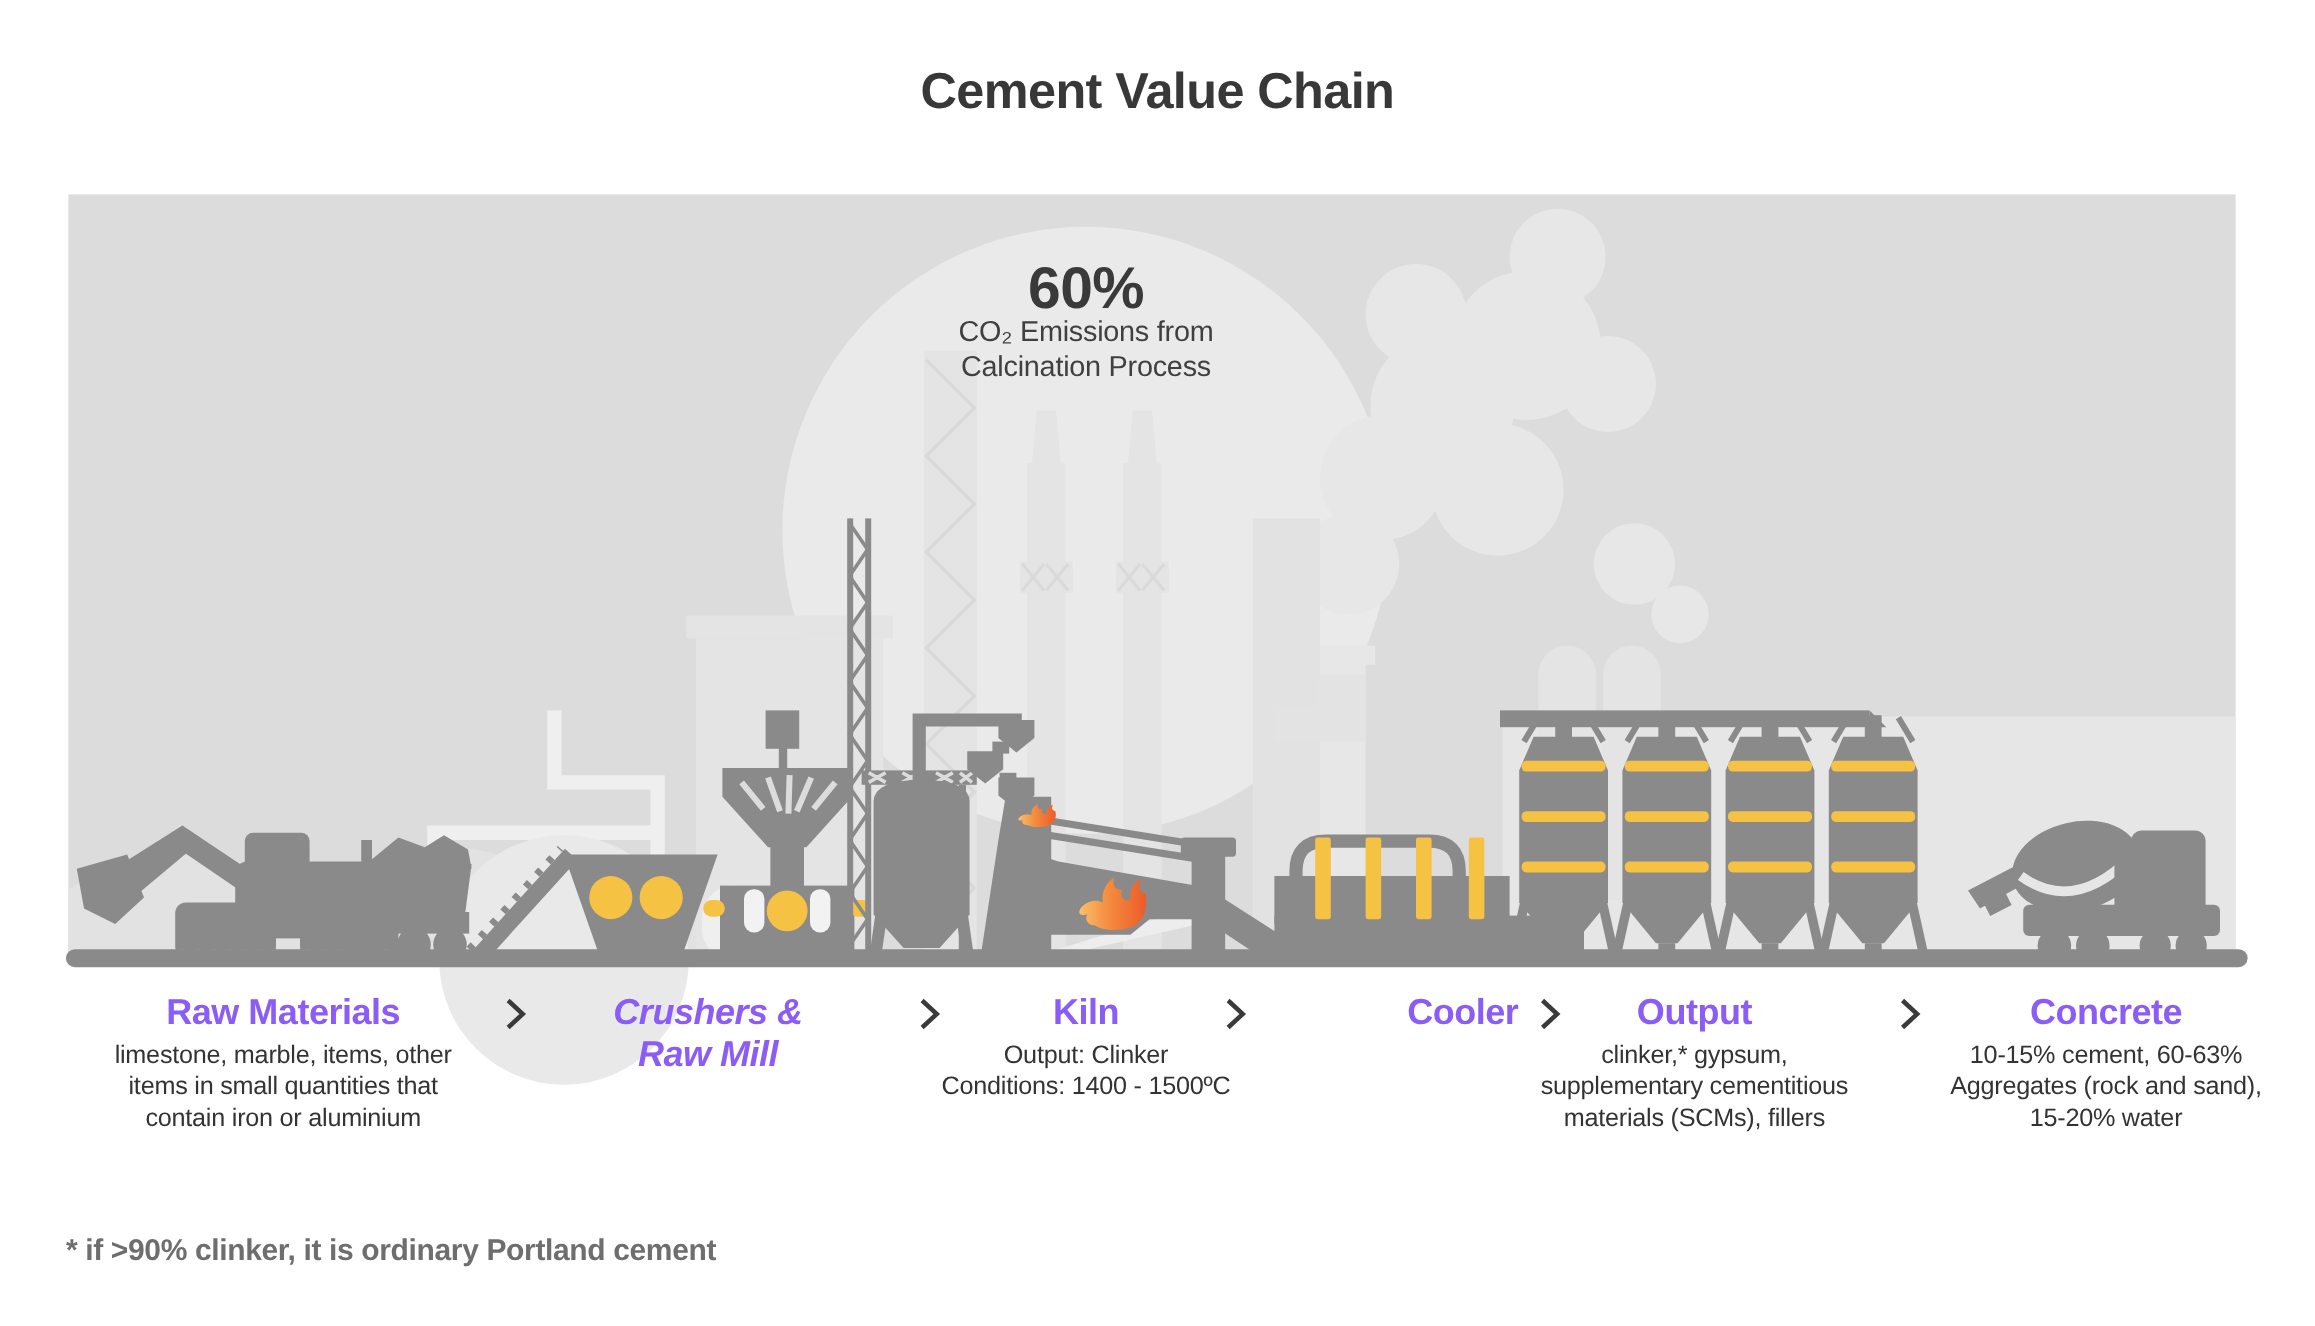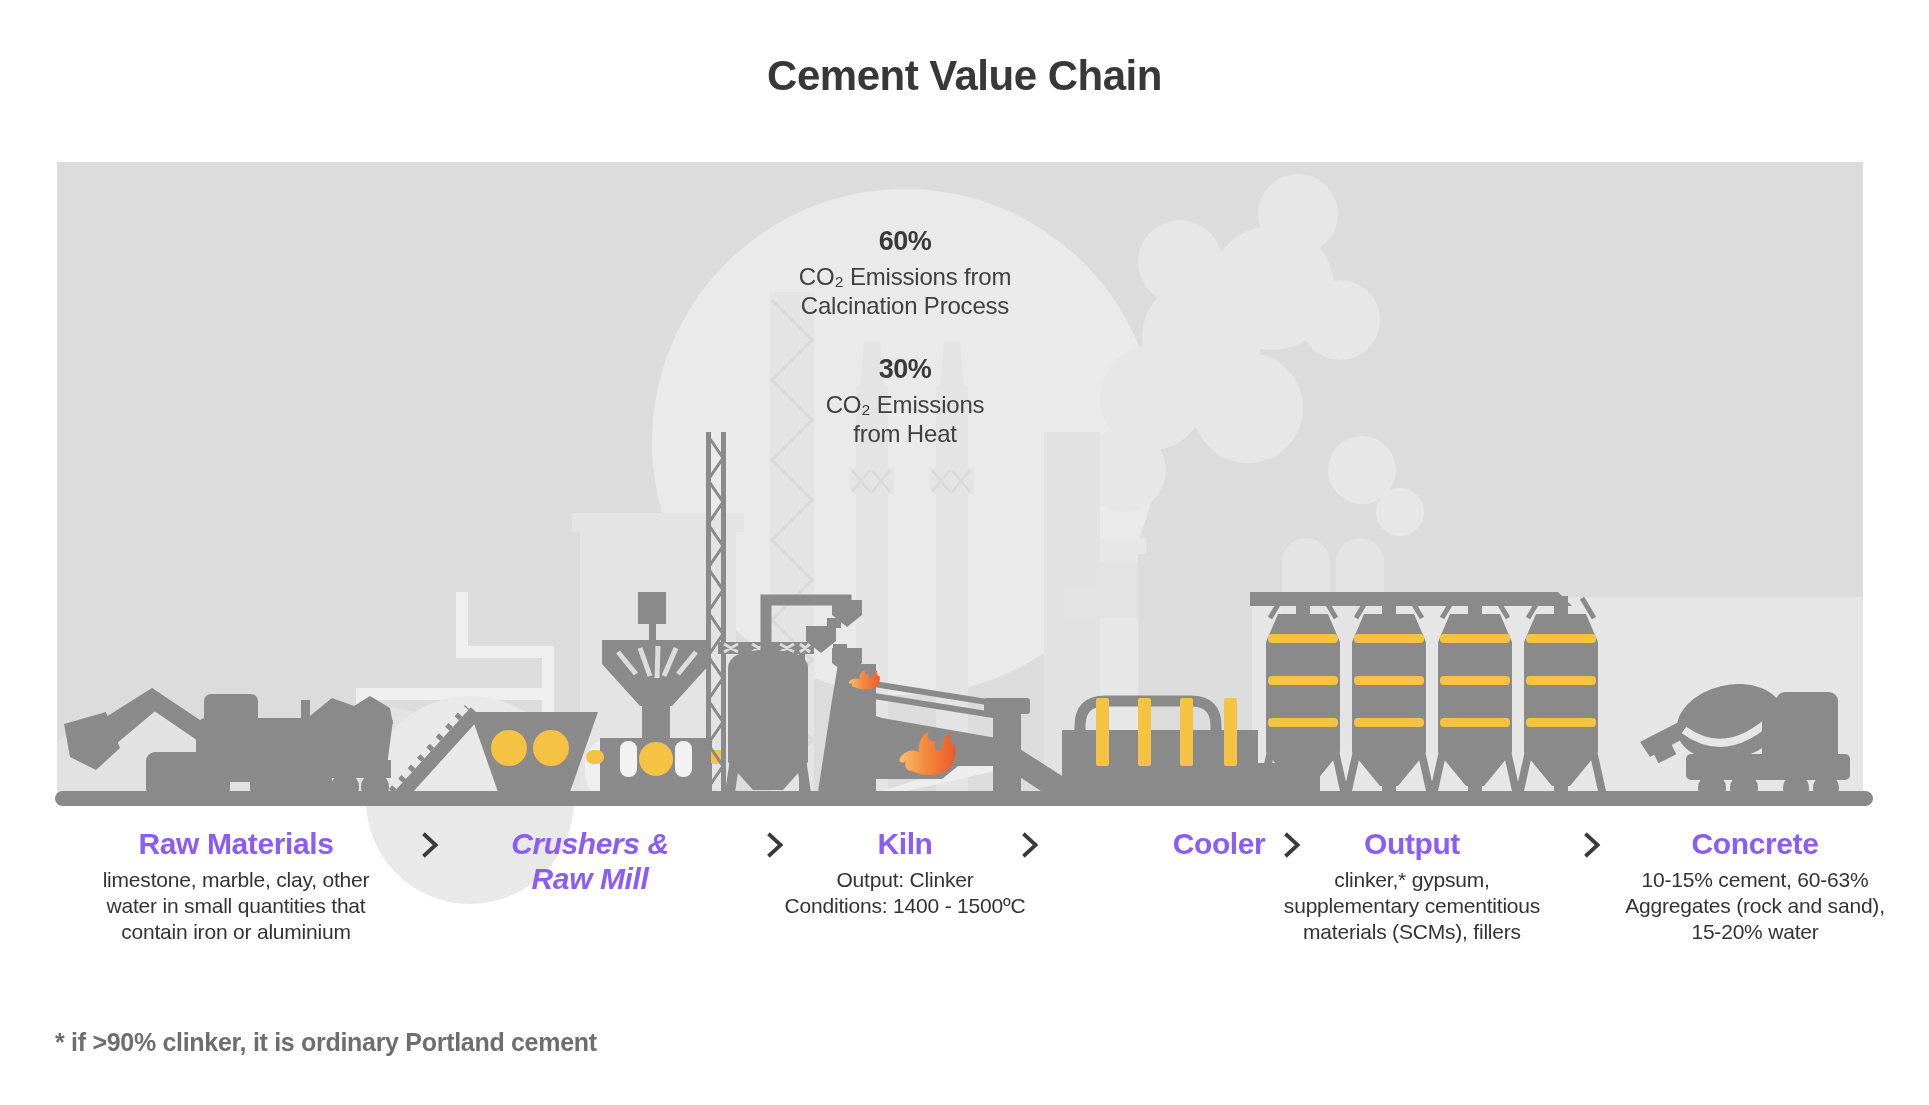--- a/index.html
+++ b/index.html
@@ -15,21 +15,21 @@
   .title{
     position:absolute;left:0;top:52px;width:100%;
     margin:0;text-align:center;
     font-size:42px;font-weight:700;letter-spacing:-0.5px;color:#383838;
   }
   .stats{
     position:absolute;left:740px;top:220px;width:330px;
     text-align:center;color:#3a3a3a;
   }
   .stat + .stat{margin-top:28px;}
-  .stat-value{font-size:27px;font-weight:700;line-height:42px;letter-spacing:-0.5px;}
+  .stat-value{font-size:49px;font-weight:700;line-height:42px;letter-spacing:-0.5px;}
   .stat-line{font-size:24px;line-height:29px;letter-spacing:-0.2px;color:#404040;}
   .stage{position:absolute;top:826px;text-align:center;}
   .stage-label{font-size:30px;font-weight:700;line-height:35px;letter-spacing:-0.4px;color:#8b5cf6;}
   .stage-desc{margin-top:6px;font-size:21px;line-height:26px;letter-spacing:-0.2px;color:#333333;}
   .stage-desc div{white-space:nowrap;}
   .chevron{position:absolute;width:24px;height:30px;}
   .footnote{
     position:absolute;left:55px;top:1028px;
     font-size:25px;font-weight:700;letter-spacing:-0.3px;color:#6e6e6e;
   }
@@ -239,30 +239,25 @@
   </svg>
 
   <h1 class="title">Cement Value Chain</h1>
 
   <div class="stats">
     <div class="stat">
       <div class="stat-value">60%</div>
       <div class="stat-line">CO₂ Emissions from</div>
       <div class="stat-line">Calcination Process</div>
     </div>
-    <div class="stat">
-      <div class="stat-value">30%</div>
-      <div class="stat-line">CO₂ Emissions</div>
-      <div class="stat-line">from Heat</div>
-    </div>
   </div>
 
   <div class="stage" style="left:81px;width:310px;">
     <div class="stage-label">Raw Materials</div>
-    <div class="stage-desc">limestone, marble, clay, other water in small quantities that contain iron or aluminium</div>
+    <div class="stage-desc">limestone, marble, items, other items in small quantities that contain iron or aluminium</div>
   </div>
 
   <div class="stage" style="left:490px;width:200px;font-style:italic;">
     <div class="stage-label">Crushers &amp; Raw Mill</div>
   </div>
 
   <div class="stage" style="left:745px;width:320px;">
     <div class="stage-label">Kiln</div>
     <div class="stage-desc">
       <div>Output: Clinker</div>

